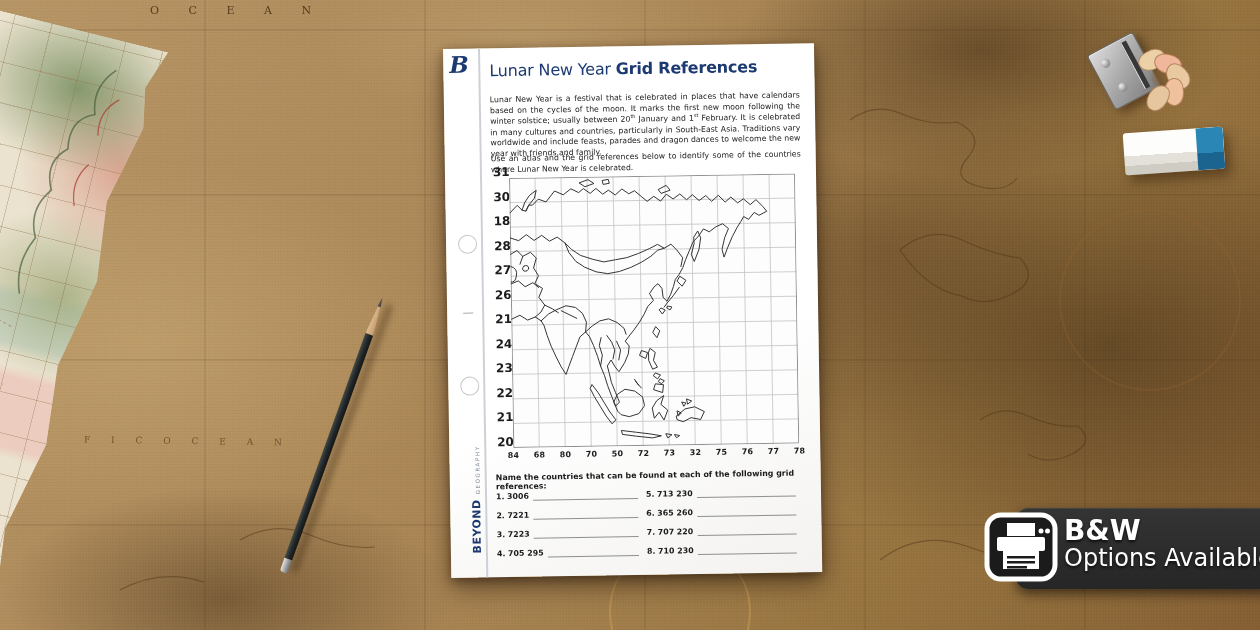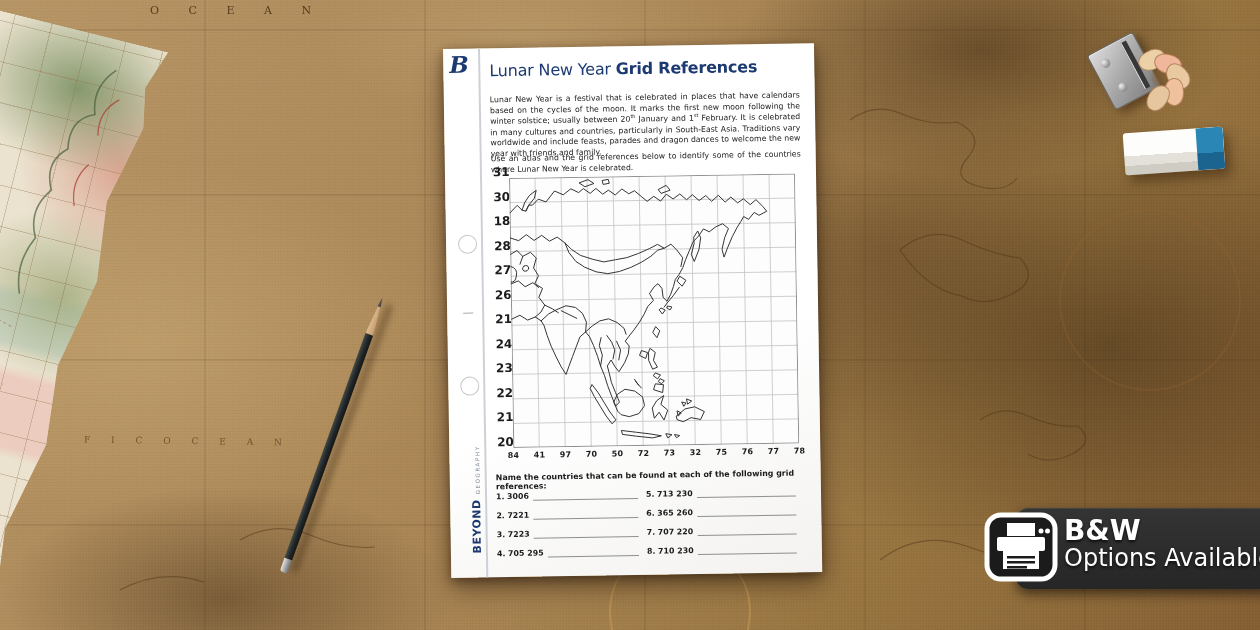--- a/index.html
+++ b/index.html
@@ -237,22 +237,22 @@
             <span>21</span>
             <span>24</span>
             <span>23</span>
             <span>22</span>
             <span>21</span>
             <span>20</span>
           </div>
         <div class="xlabels">
 
         <span>84</span>
-            <span>41</span>
-            <span>97</span>
+            <span>68</span>
+            <span>80</span>
             <span>70</span>
             <span>50</span>
             <span>72</span>
             <span>73</span>
             <span>32</span>
             <span>75</span>
             <span>76</span>
             <span>77</span>
             <span>78</span>
           </div>

